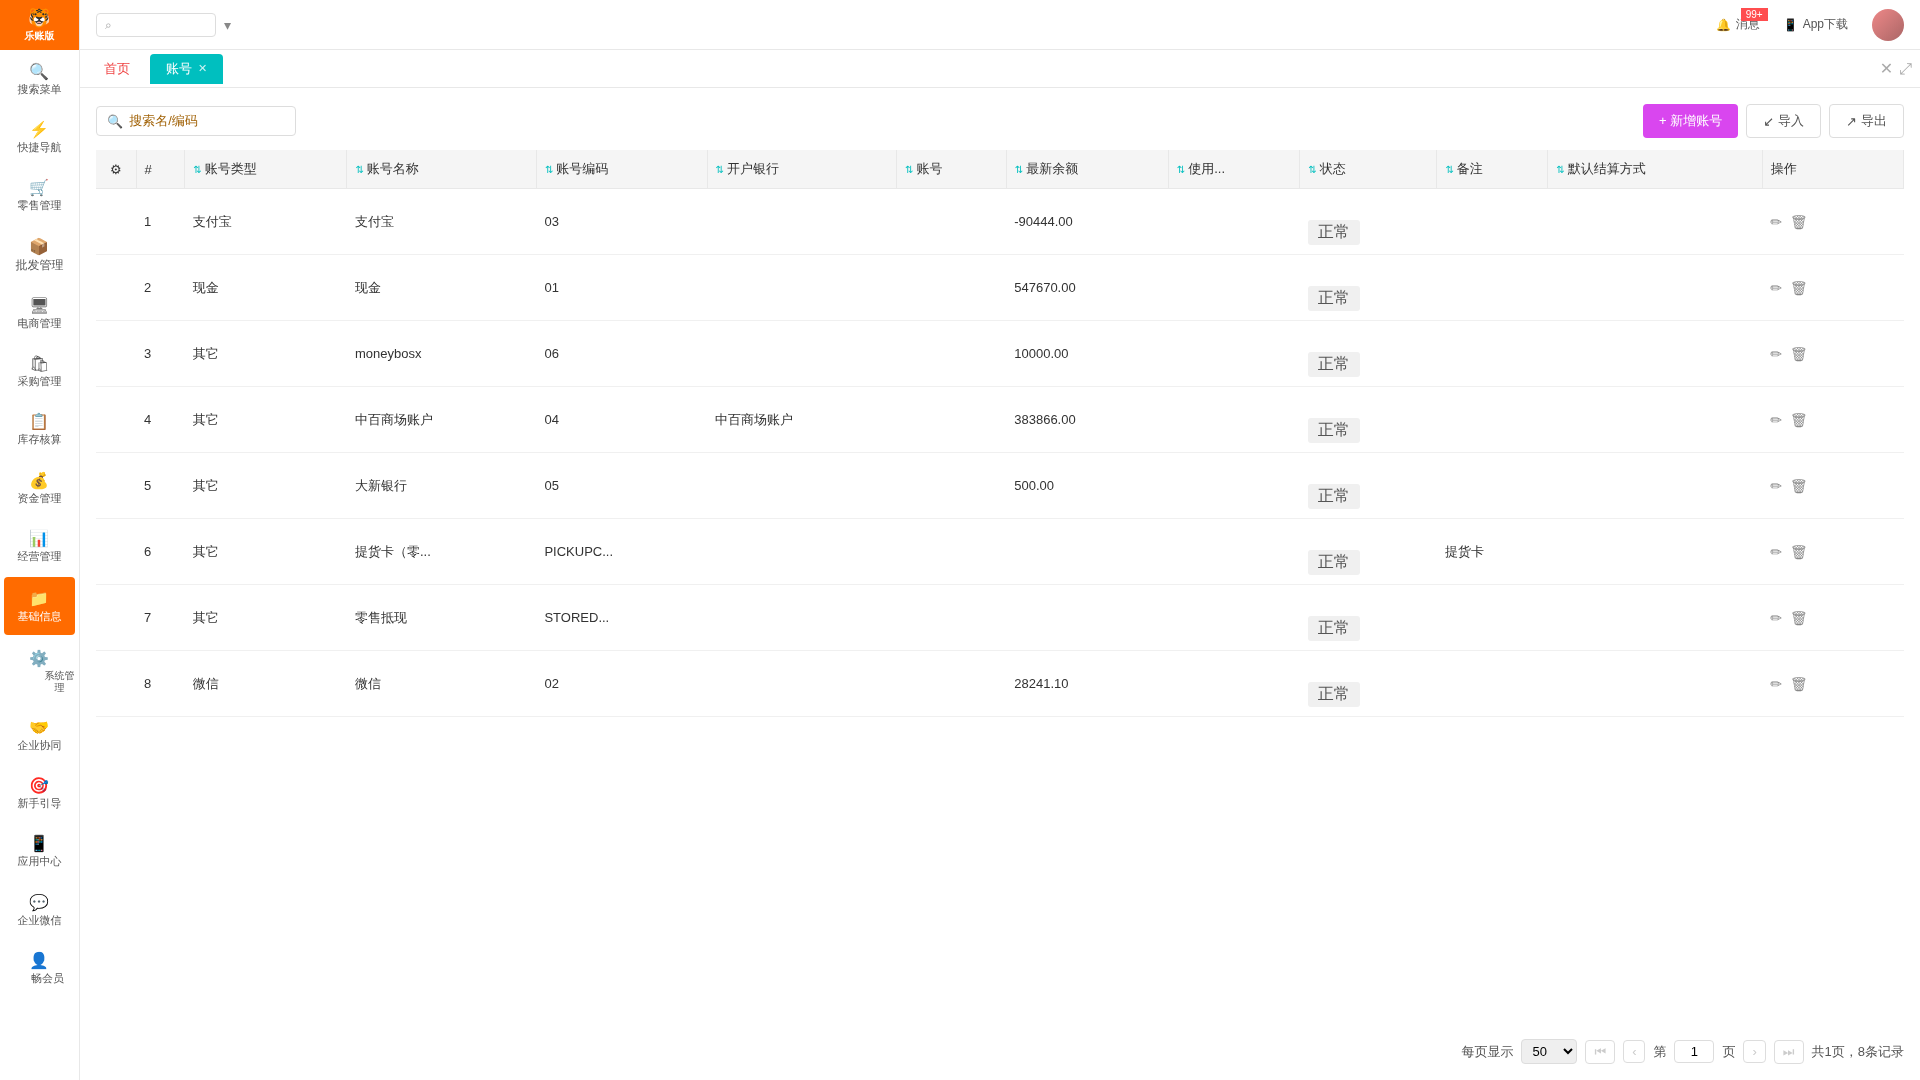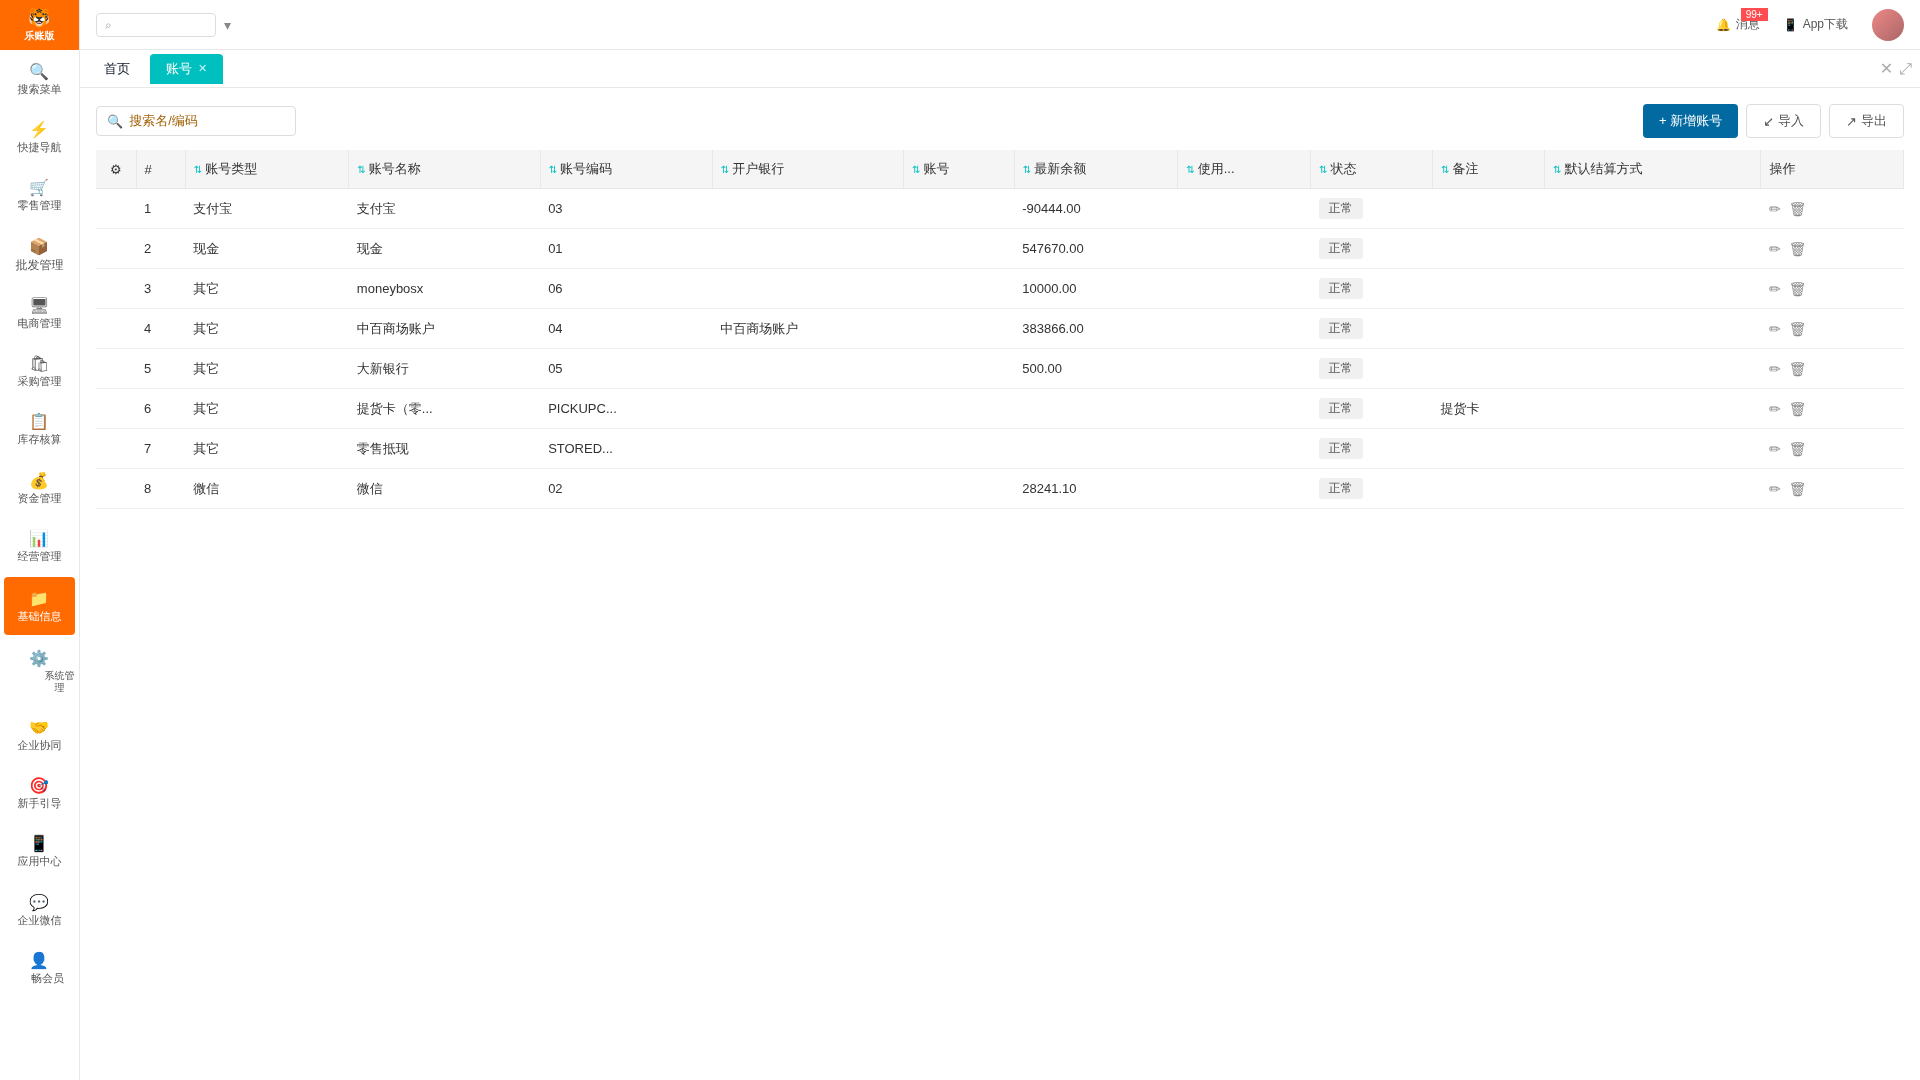--- a/index.html
+++ b/index.html
@@ -117,21 +117,21 @@
       border-bottom: 1px solid #e8e8e8;
       padding: 0 8px;
       flex-shrink: 0;
       gap: 4px;
     }
     .tab {
       padding: 6px 16px;
       border-radius: 4px 4px 0 0;
       cursor: pointer;
       font-size: 13px;
-      color: #0f172a;
+      color: #ef4444;
       display: flex;
       align-items: center;
       gap: 6px;
     }
     .tab.active {
       background: #00bfbf;
       color: #fff;
     }
     .tab-close {
       font-size: 11px;
@@ -165,21 +165,21 @@
       width: 200px;
       gap: 6px;
       font-size: 13px;
       color: #aaa;
     }
     .toolbar-buttons {
       display: flex;
       gap: 8px;
     }
     .btn-primary {
-      background: #0369a1;
+      background: #d946ef;
       color: #fff;
       border: none;
       border-radius: 4px;
       padding: 7px 16px;
       cursor: pointer;
       font-size: 13px;
       display: flex;
       align-items: center;
       gap: 4px;
     }
@@ -223,21 +223,22 @@
       vertical-align: middle;
     }
     .data-table td:first-child { text-align: center; color: #888; }
     .sort-icon { color: #00bfbf; font-size: 10px; }
     .status-badge {
       display: inline-block;
       padding: 2px 10px;
       background: #f0f0f0;
       border-radius: 3px;
       color: #555;
-      font-size: 12px;
+      font-size: 16px;
+      margin-top: 22px;
     }
     .action-icons {
       display: flex;
       gap: 8px;
     }
     .action-icon {
       cursor: pointer;
       color: #888;
       font-size: 14px;
     }
@@ -657,15 +658,31 @@
     <td>
       <div class="action-icons">
         <span class="action-icon" title="编辑">✏</span>
         <span class="action-icon" title="删除">🗑</span>
       </div>
     </td>
   </tr>
         </tbody>
     </table>
 
+    <div class="pagination-row">
+      <span>每页显示</span>
+      <select class="page-size-select">
+        <option>50</option>
+        <option>100</option>
+        <option>200</option>
+      </select>
+      <button class="page-btn" disabled="">⏮</button>
+      <button class="page-btn" disabled="">‹</button>
+      <span>第</span>
+      <input class="page-input" value="1" type="text" style="">
+      <span>页</span>
+      <button class="page-btn" disabled="">›</button>
+      <button class="page-btn" disabled="">⏭</button>
+      <span>共1页，8条记录</span>
+    </div>
 
   </div>
 </div>
 
 </body></html>

